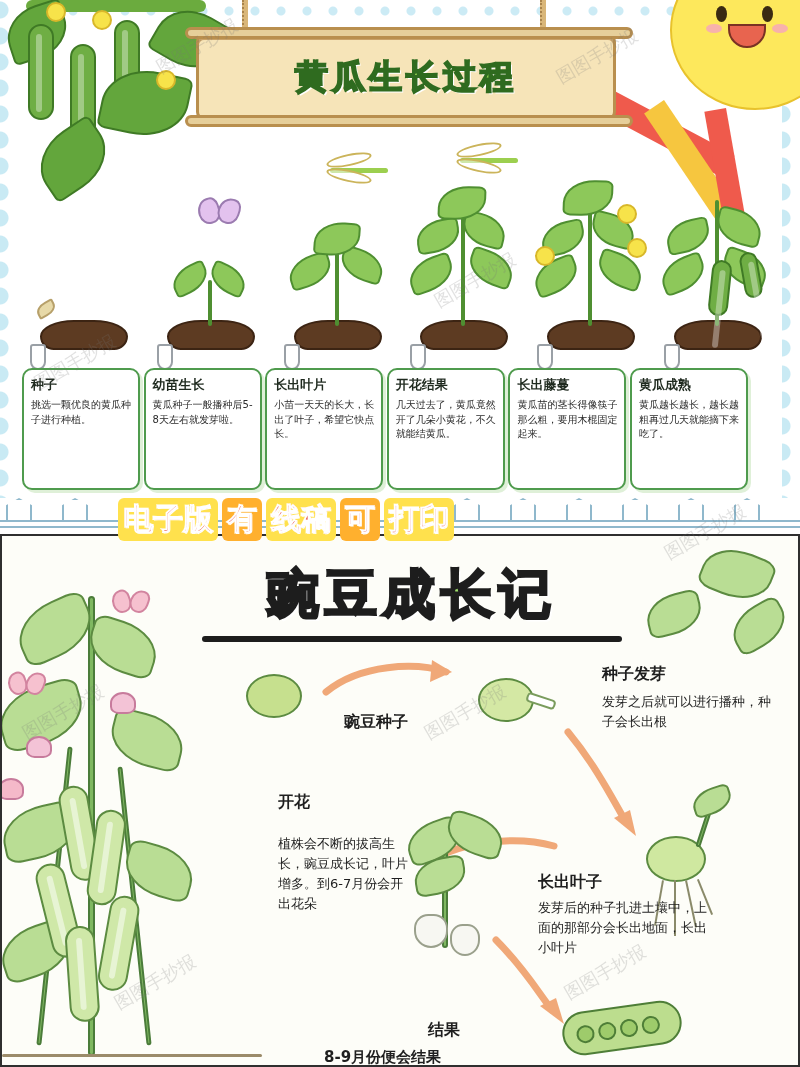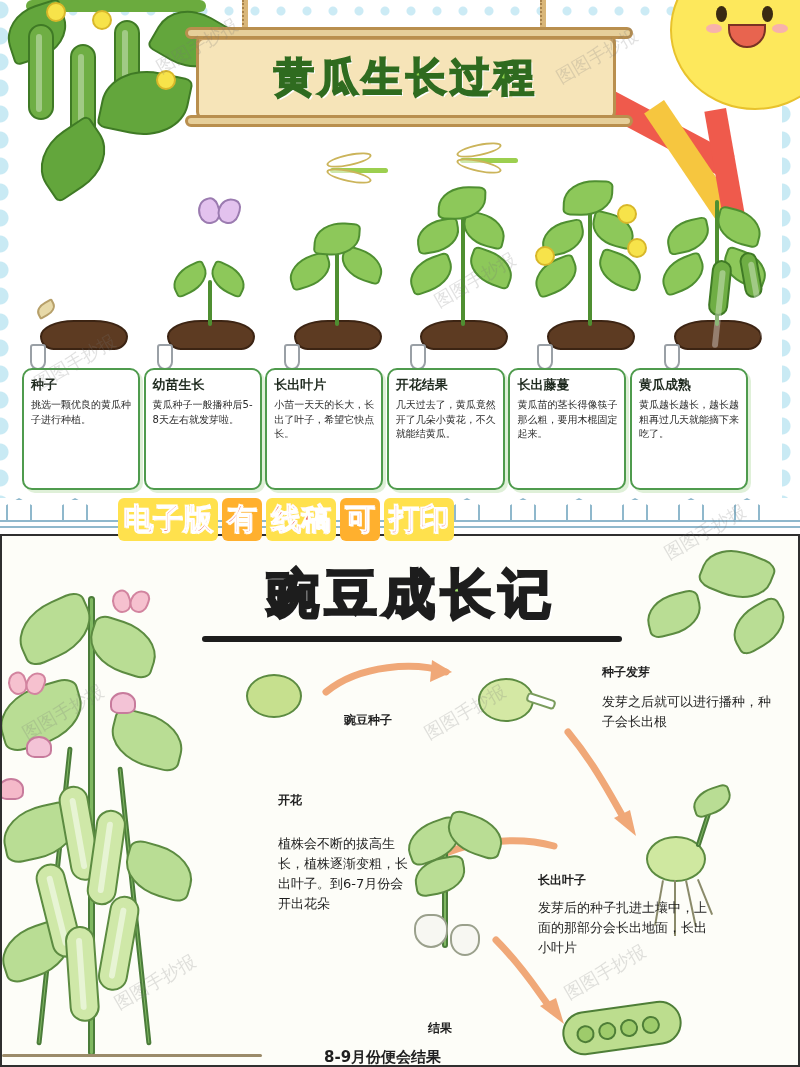--- a/index.html
+++ b/index.html
@@ -103,21 +103,21 @@
     display:flex; align-items:center; justify-content:center;
   }
   .title-board .bar-top, .title-board .bar-bot {
     position:absolute; left:-14px; width:448px; height:12px;
     background:#e6cf9a; border:3px solid #b98f4e; border-radius:6px;
   }
   .title-board .bar-top { top:-10px; }
   .title-board .bar-bot { bottom:-10px; }
   .title-text {
     font-family:"DejaVu Sans", sans-serif;
-    font-size:40px; font-weight:bold; letter-spacing:4px;
+    font-size:33px; font-weight:bold; letter-spacing:4px;
     color:#8fd14f; -webkit-text-stroke:2px #2f6b1f;
     text-shadow:2px 2px 0 #ffffff;
     position:relative; z-index:2;
   }
 
   
   .bug { position:absolute; }
   .dragonfly { left:300px; top:150px; width:96px; height:40px;}
   .dfly-body { position:absolute; left:30px; top:18px; width:58px; height:5px; background:#9ccf4f; border-radius:3px;}
   .dfly-wing { position:absolute; width:46px; height:12px; border:2px solid #cbb45a; border-radius:50%; background:rgba(255,255,255,.5);}
@@ -256,21 +256,21 @@
   }
   .arrow {
     position:absolute; height:0;
   }
   .arrow svg { display:block; }
 
   .lbl {
     position:absolute; font-family:"DejaVu Sans", sans-serif;
     color:#1f1f1f;
   }
-  .lbl-h { font-size:12px; font-weight:bold; }
+  .lbl-h { font-size:16px; font-weight:bold; }
   .lbl-b { font-size:13px; line-height:1.55; }
 
   .final-pod {
     position:absolute; width:120px; height:44px; background:#bcdd8e;
     border:2px solid #4e7e37; border-radius:24px; transform:rotate(-8deg);
   }
   .final-pod .pea {
     position:absolute; top:12px; width:18px; height:18px; background:#9ecb6b;
     border:2px solid #4e7e37; border-radius:50%;
   }
@@ -542,21 +542,21 @@
     <div class="lbl lbl-b" style="left:536px; top:362px; width:174px;">发芽后的种子扎进土壤中，上面的那部分会长出地面，长出小叶片</div>
 
     <div class="arrow" style="left:408px; top:296px;">
       <svg width="150" height="56" viewBox="0 0 150 56">
         <path d="M144 14 C108 4, 52 8, 20 30" fill="none" stroke="#f0a878" stroke-width="7" stroke-linecap="round"></path>
         <path d="M34 16 L10 30 L34 42 Z" fill="#f0a878"></path>
       </svg>
     </div>
 
     <div class="lbl lbl-h" style="left:276px; top:256px;">开花</div>
-    <div class="lbl lbl-b" style="left:276px; top:298px; width:138px;">植株会不断的拔高生长，植株逐渐变粗，长出叶子。到6-7月份会开出花朵</div>
+    <div class="lbl lbl-b" style="left:276px; top:298px; width:138px;">植株会不断的拔高生长，豌豆成长记，叶片增多。到6-7月份会开出花朵</div>
 
     <div class="pp-stem" style="left:440px; top:292px; width:6px; height:120px;"></div>
     <div class="pleaf" style="left:404px; top:286px; width:56px; height:38px; transform:rotate(-20deg);"></div>
     <div class="pleaf" style="left:444px; top:280px; width:58px; height:38px; transform:rotate(18deg) scaleX(-1);"></div>
     <div class="pleaf" style="left:412px; top:322px; width:52px; height:36px; transform:rotate(-10deg);"></div>
     <div class="pflower" style="left:412px; top:378px; width:34px; height:34px; background:#f7f7f2; border-color:#9aa08c; border-radius:50% 50% 60% 60%;"></div>
     <div class="pflower" style="left:448px; top:388px; width:30px; height:32px; background:#f7f7f2; border-color:#9aa08c; border-radius:50% 50% 60% 60%;"></div>
 
     <div class="arrow" style="left:488px; top:398px;">
       <svg width="110" height="96" viewBox="0 0 110 96">

